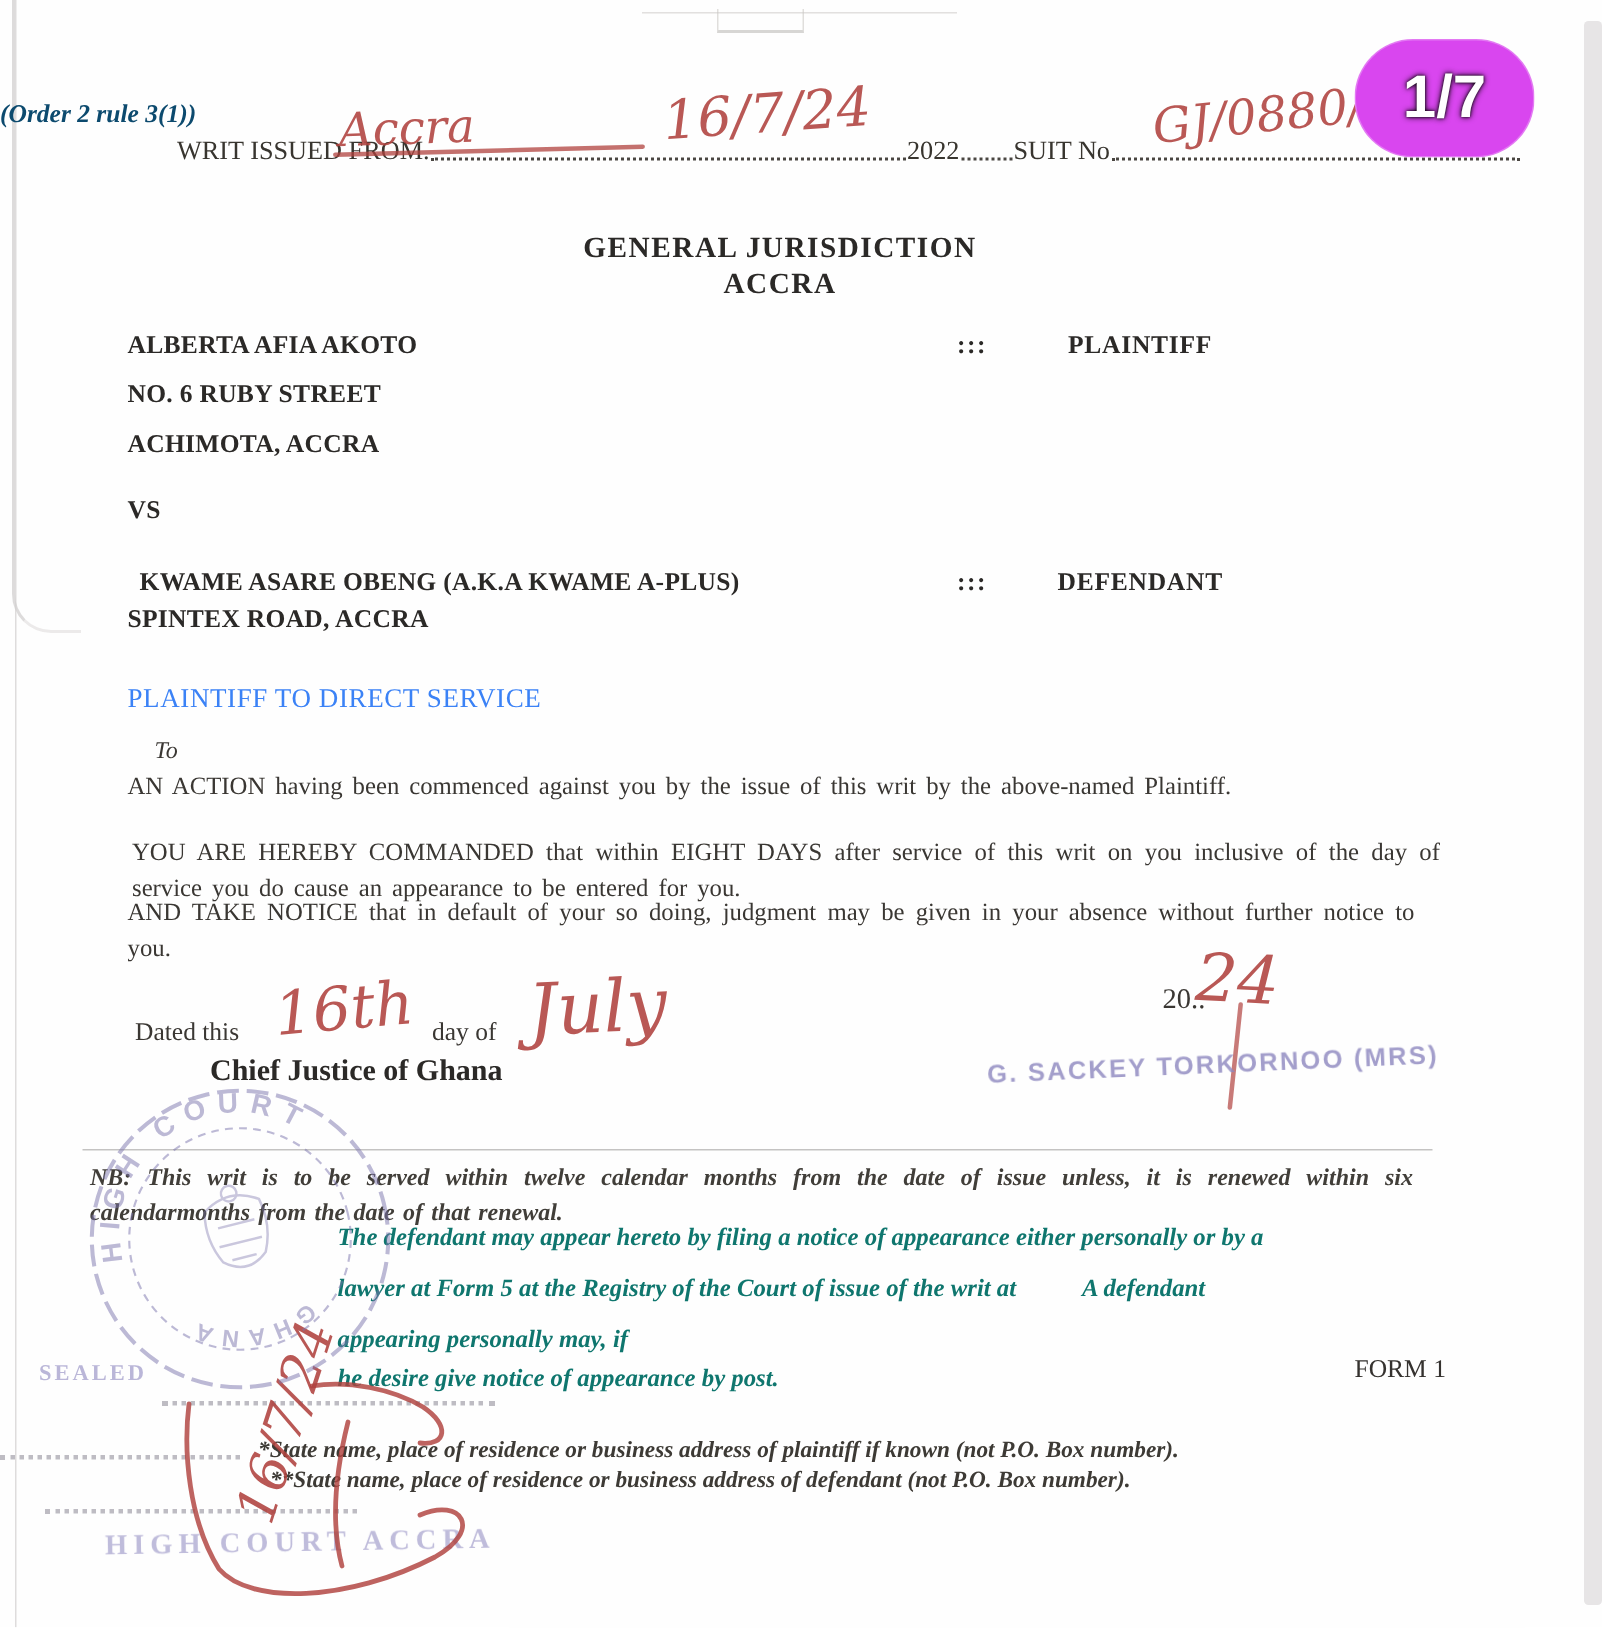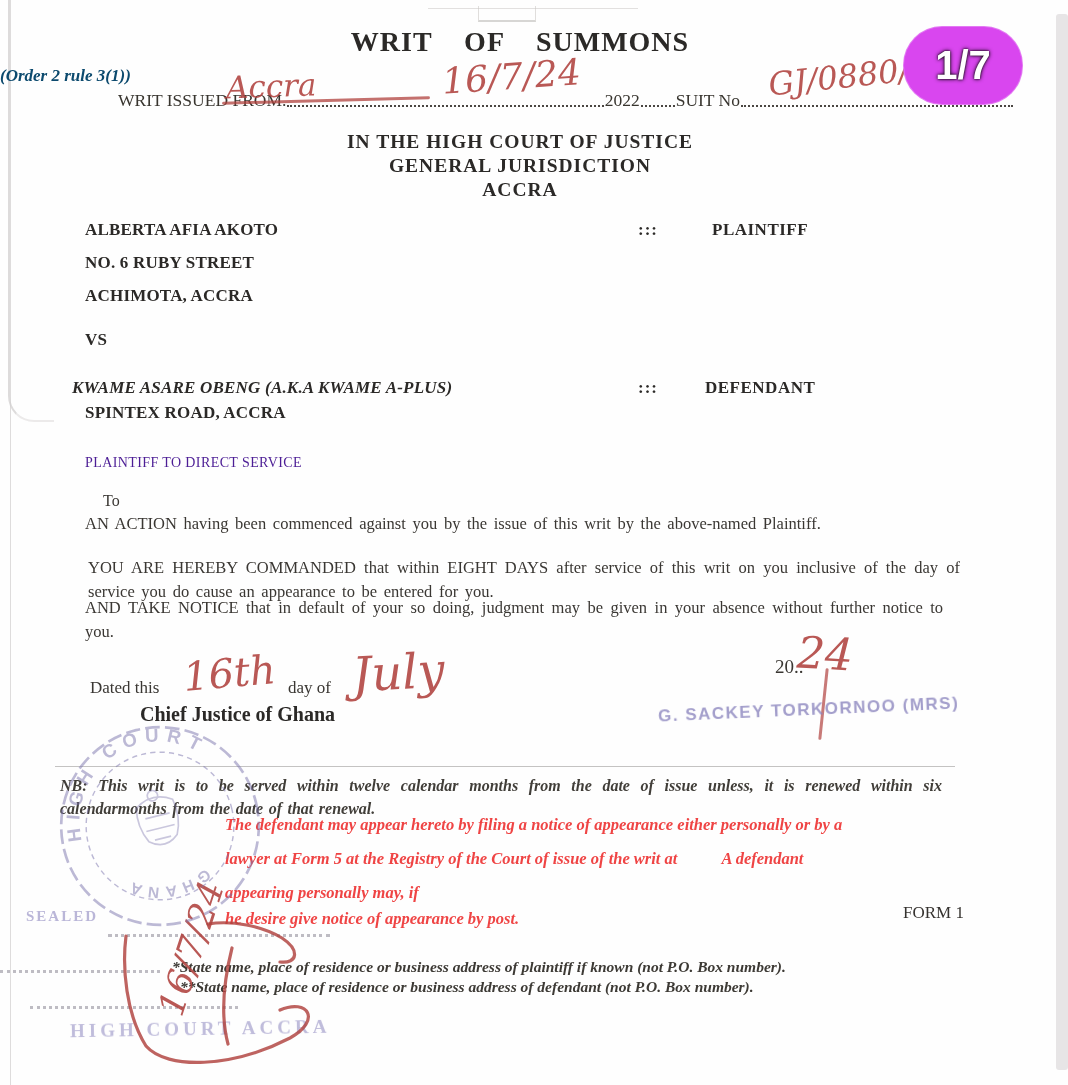--- a/index.html
+++ b/index.html
@@ -24,24 +24,24 @@
   .writ-line .lbl{white-space:nowrap;}
   .leader{display:inline-block;border-bottom:2.5px dotted #4a4642;margin:0 1px 4px 1px;height:10px;}
   .grow{flex:1;}
   .w34{width:34px;} .w270{width:272px;}
   .court{left:0;width:1040px;text-align:center;font-size:19.5px;font-weight:bold;
          letter-spacing:1px;color:#2b2927;}
   .party-name{font-size:17px;font-weight:bold;color:#2b2927;letter-spacing:.2px;}
   .sep{font-size:17px;font-weight:bold;color:#2b2927;letter-spacing:1px;}
   .role{font-size:17px;font-weight:bold;color:#2b2927;letter-spacing:.5px;}
   .body-par{font-size:16.5px;line-height:1.46;text-align:justify;word-spacing:2.5px;color:#3a3733;}
-  .italic{text-align:center;}
+  .italic{font-style:italic;text-align:center;}
   .nb{font-size:16px;font-weight:bold;font-style:italic;line-height:1.45;text-align:justify;
       word-spacing:1.5px;color:#413e39;}
-  .nb-ind{font-size:16.5px;font-weight:bold;font-style:italic;color:#ef4444;}
+  .nb-ind{font-size:16.5px;font-weight:bold;font-style:italic;color:#0f766e;}
   .gap44{display:inline-block;width:44px;}
   .foot{font-size:15.5px;font-weight:bold;font-style:italic;color:#3d3a35;line-height:1.35;}
   
   .hand{font-style:italic;color:#b0423e;font-family:"DejaVu Serif",serif;opacity:.88;
         white-space:nowrap;pointer-events:none;}
   .strike{height:3px;background:#b0423e;opacity:.75;border-radius:2px;}
   
   .stamp-txt{font-family:"Liberation Sans","DejaVu Sans",sans-serif;font-weight:bold;
              color:#8d87bf;filter:blur(.4px);}
   .divider{left:55px;top:766px;width:900px;height:1px;background:rgba(90,86,82,.35);}
@@ -60,55 +60,53 @@
   <div class="abs edge-a"></div>
   <div class="abs edge-b"></div>
   <div class="abs right-strip"></div>
   <div class="abs top-mark-wing"></div>
   <div class="abs top-mark"></div>
 
   <div class="abs badge">
     <span>1/7</span>
   </div>
 
-  <div class="abs title">WRIT  OF  SUMMONS</div>
   <div class="abs subtitle">(Order 2 rule 3(1))</div>
 
   <div class="abs writ-line">
     <span class="lbl">WRIT ISSUED FROM.</span>
     <span class="leader grow"></span>
     <span class="lbl">2022</span>
     <span class="leader w34"></span>
     <span class="lbl">SUIT No</span>
     <span class="leader w270"></span>
   </div>
 
   <div class="abs hand" style="left:226px;top:68px;font-size:31px;transform:rotate(-2deg);">Accra</div>
   <div class="abs strike" style="left:222px;top:99px;width:208px;transform:rotate(-1.5deg);"></div>
   <div class="abs hand" style="left:442px;top:56px;font-size:36px;transform:rotate(-4deg);">16/7/24</div>
   <div class="abs hand" style="left:768px;top:56px;font-size:32px;transform:rotate(-6deg);z-index:20;">GJ/0880/24</div>
 
-  <div class="abs court" style="top:131px;">IN THE HIGH COURT OF JUSTICE</div>
   <div class="abs court" style="top:155px;">GENERAL JURISDICTION</div>
   <div class="abs court" style="top:179px;">ACCRA</div>
 
   <div class="abs party-name" style="left:85px;top:220px;">ALBERTA AFIA AKOTO</div>
   <div class="abs sep" style="left:638px;top:220px;">:::</div>
   <div class="abs role" style="left:712px;top:220px;">PLAINTIFF</div>
   <div class="abs party-name" style="left:85px;top:253px;">NO. 6 RUBY STREET</div>
   <div class="abs party-name" style="left:85px;top:286px;">ACHIMOTA, ACCRA</div>
 
   <div class="abs party-name" style="left:85px;top:330px;">VS</div>
 
-  <div class="abs party-name" style="left:72px;top:378px;font-style:italic;">KWAME ASARE OBENG (A.K.A KWAME A-PLUS)</div>
+  <div class="abs party-name" style="left:93px;top:378px;">KWAME ASARE OBENG (A.K.A KWAME A-PLUS)</div>
   <div class="abs sep" style="left:638px;top:378px;">:::</div>
   <div class="abs role" style="left:705px;top:378px;">DEFENDANT</div>
   <div class="abs party-name" style="left:85px;top:403px;">SPINTEX ROAD, ACCRA</div>
 
-  <div class="abs" style="left:85px;top:455px;font-size:14px;letter-spacing:.4px;color:#4c1d95;">PLAINTIFF TO DIRECT SERVICE</div>
+  <div class="abs" style="left:85px;top:455px;font-size:18px;letter-spacing:.4px;color:#3b82f6;">PLAINTIFF TO DIRECT SERVICE</div>
 
   <div class="abs italic" style="left:103px;top:492px;font-size:16px;color:#3a3733;">To</div>
   <div class="abs body-par" style="left:85px;top:512px;width:858px;">AN ACTION having been commenced against you by the issue of this writ by the above-named Plaintiff.</div>
   <div class="abs body-par" style="left:88px;top:556px;width:872px;">YOU ARE HEREBY COMMANDED that within EIGHT DAYS after service of this writ on you inclusive of the day of service you do cause an appearance to be entered for you.</div>
   <div class="abs body-par" style="left:85px;top:596px;width:858px;">AND TAKE NOTICE that in default of your so doing, judgment may be given in your absence without further notice to you.</div>
 
   <div class="abs" style="left:90px;top:678px;font-size:17px;color:#3a3733;">Dated this</div>
   <div class="abs" style="left:288px;top:678px;font-size:17px;color:#3a3733;">day of</div>
   <div class="abs" style="left:775px;top:656px;font-size:19px;color:#3a3733;">20..</div>
   <div class="abs hand" style="left:183px;top:650px;font-size:40px;transform:rotate(-5deg);">16th</div>

